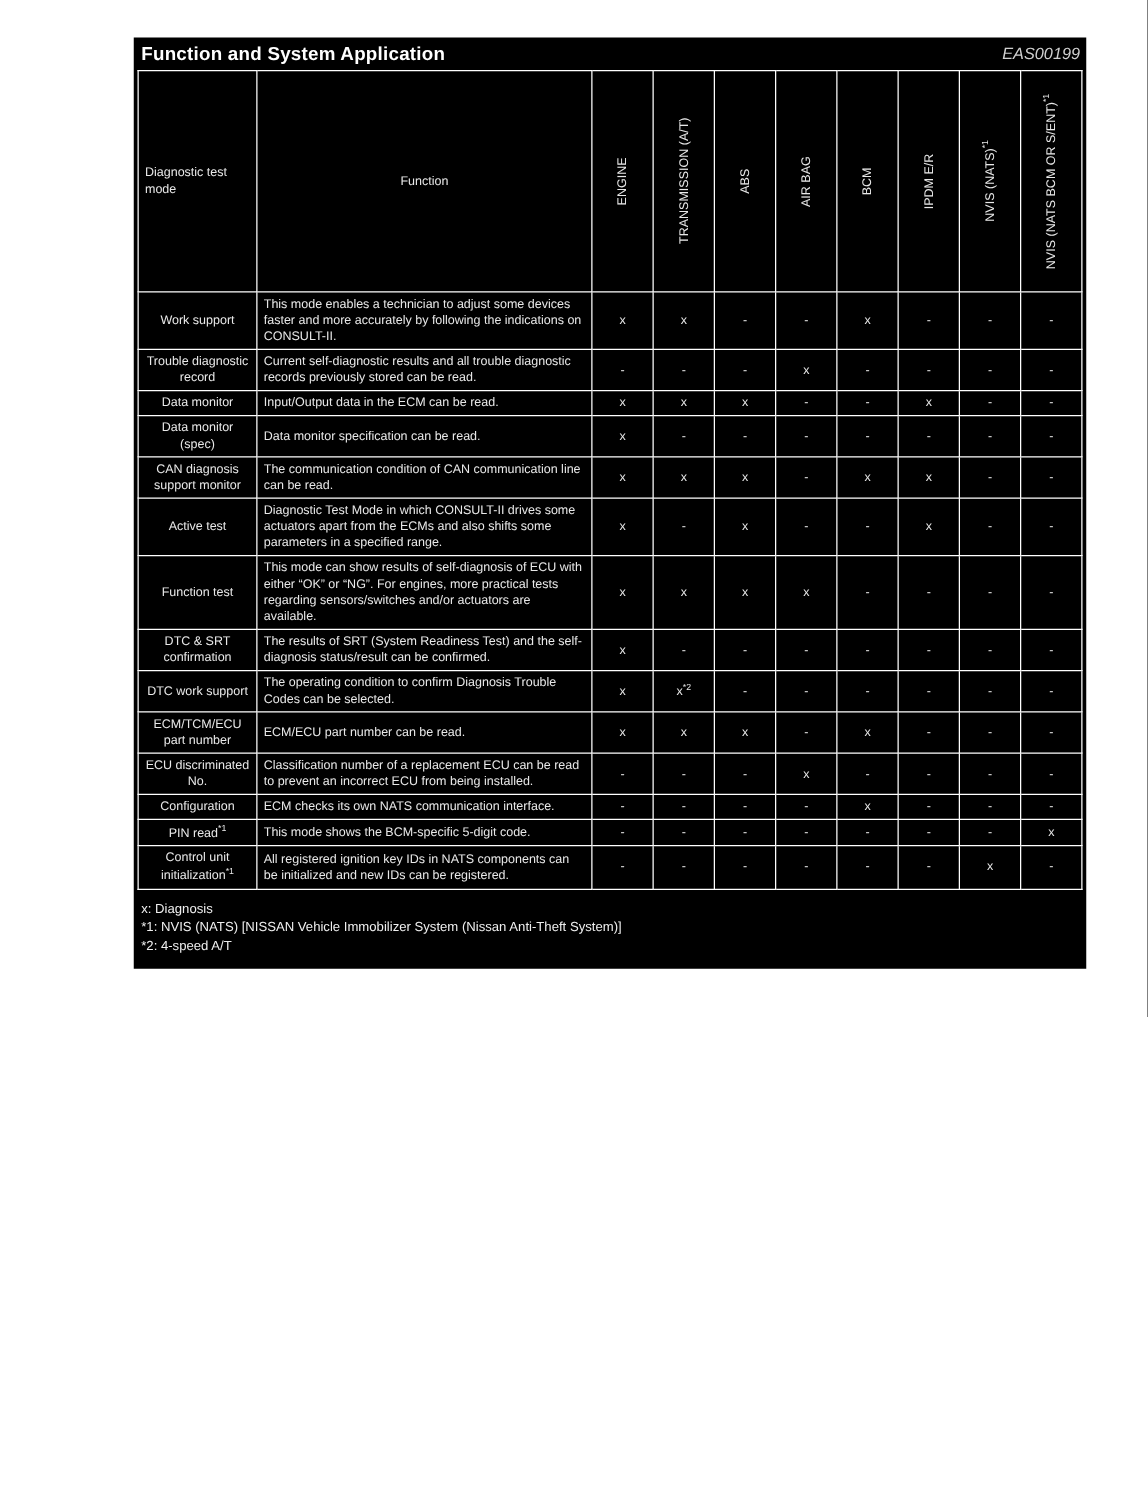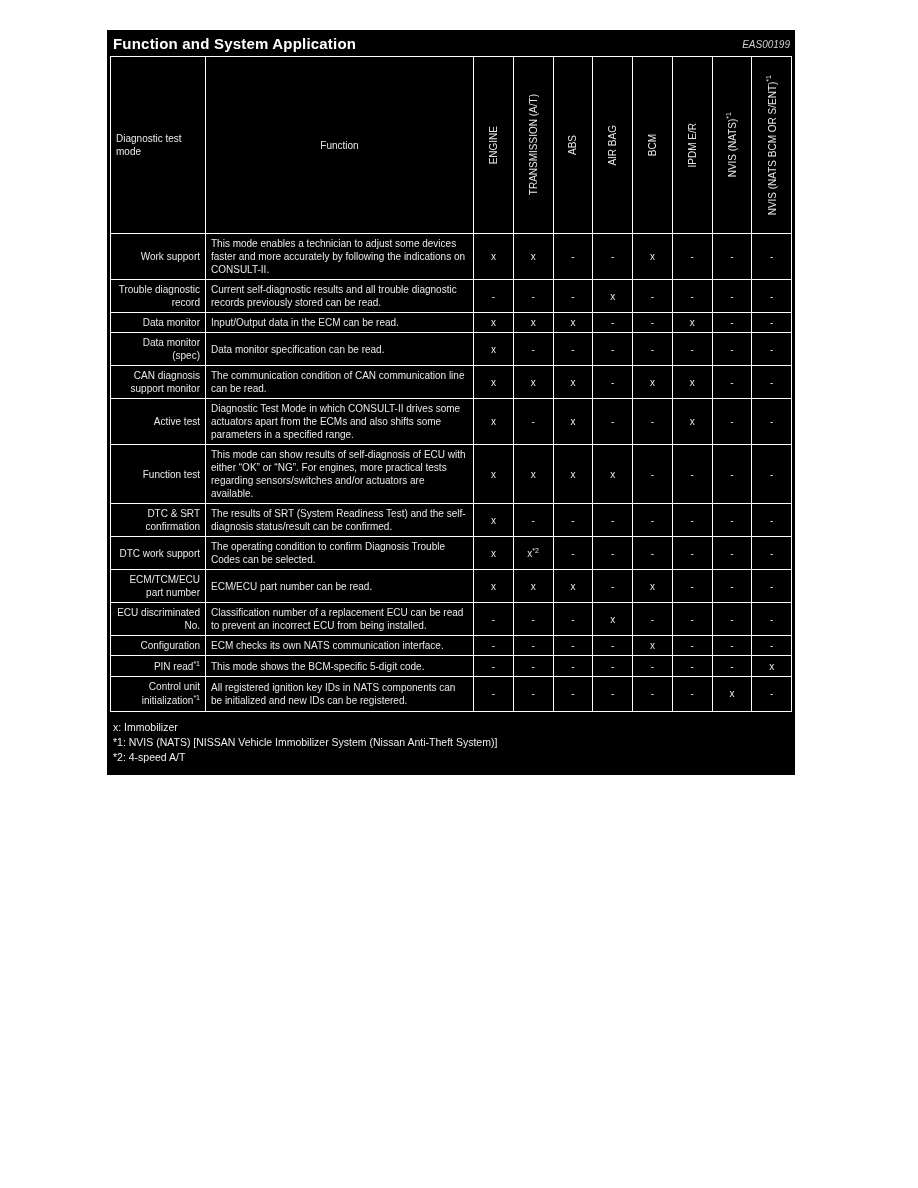--- a/index.html
+++ b/index.html
@@ -5,41 +5,41 @@
   html, body { margin: 0; padding: 0; }
   body {
     width: 918px; height: 1188px;
     background: #ffffff;
     font-family: "Liberation Sans", sans-serif;
     position: relative;
   }
   .sheet {
     position: absolute;
     left: 107px; top: 30px;
-    width: 688px;
+    width: 762px;
     background: #000000;
     color: #e8e8e8;
     box-sizing: border-box;
     padding-bottom: 6px;
   }
   .titlebar {
     display: flex;
     justify-content: space-between;
     align-items: flex-end;
     padding: 5px 5px 4px 6px;
   }
   .titlebar h1 {
     margin: 0;
     font-size: 15px;
     font-weight: bold;
     color: #ffffff;
     letter-spacing: 0.2px;
   }
   .code {
-    font-size: 10px;
+    font-size: 13px;
     font-style: italic;
     color: #cfcfcf;
     padding-bottom: 2px;
   }
   table.fs {
     border-collapse: collapse;
     margin: 0 3px;
     width: calc(100% - 6px);
     table-layout: fixed;
     border-radius: 24px;
@@ -59,21 +59,21 @@
   th.func-h { text-align: center; vertical-align: middle; }
   th.rot { height: 170px; vertical-align: middle; padding: 4px 2px; }
   th.rot .v {
     writing-mode: vertical-rl;
     transform: rotate(180deg);
     margin: 0 auto;
     white-space: nowrap;
     font-size: 10px;
     display: block;
   }
-  td.mode { text-align: right; vertical-align: middle; }
+  td.mode { text-align: center; vertical-align: middle; }
   td.func { text-align: left; vertical-align: middle; }
   td.val  { text-align: center; vertical-align: middle; }
   .notes {
     padding: 8px 6px 4px 6px;
     font-size: 10.5px;
     line-height: 1.45;
     color: #efefef;
   }
   sup { font-size: 7px; }
 </style>
@@ -295,17 +295,17 @@
           <td class="val">-</td>
           <td class="val">-</td>
           <td class="val">-</td>
           <td class="val">x</td>
           <td class="val">-</td>
         </tr>
       </tbody>
   </table>
 
   <div class="notes" id="notes">
-      <div>x: Immobilizer</div>
+      <div>x: Diagnosis</div>
       <div>*1: NVIS (NATS) [NISSAN Vehicle Immobilizer System (Nissan Anti-Theft System)]</div>
       <div>*2: 4-speed A/T</div>
     </div>
 </div>
 
 </body></html>

